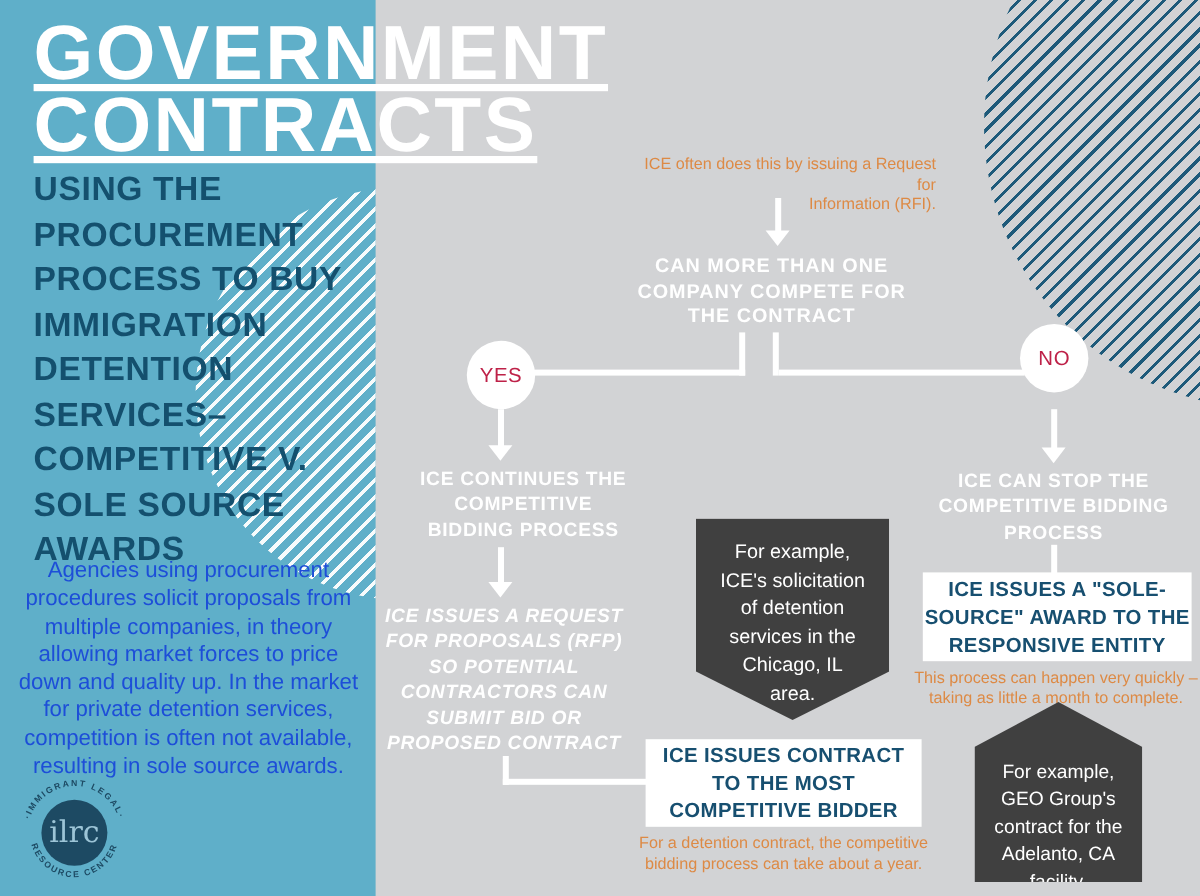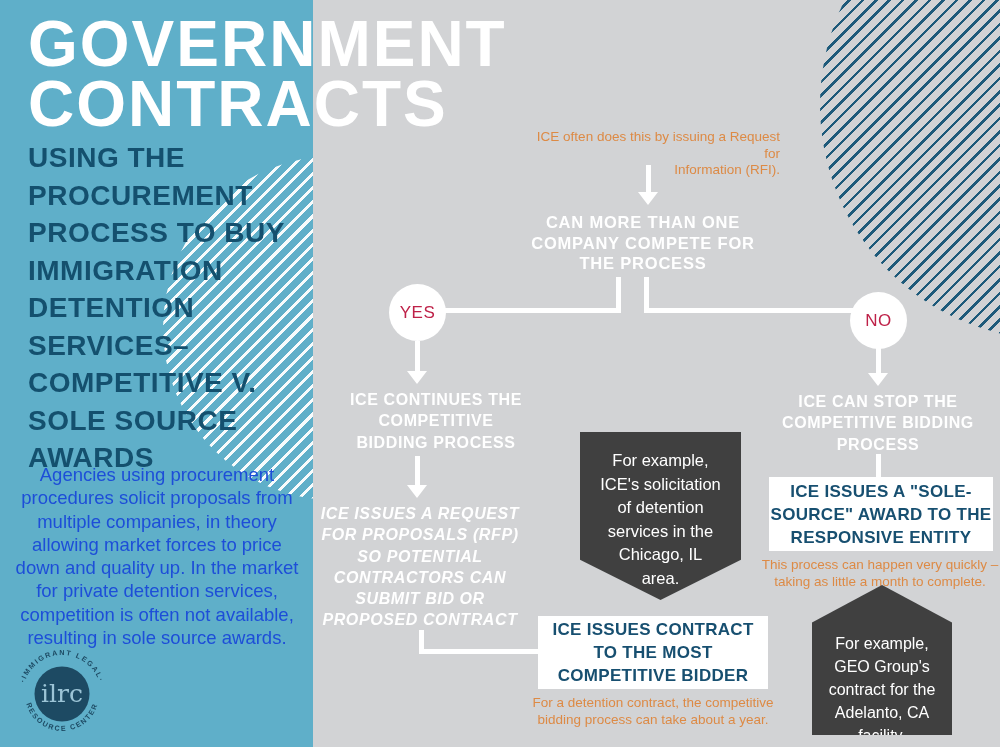--- a/index.html
+++ b/index.html
@@ -15,21 +15,21 @@
   }
   .sidebar-stripes{
     position:absolute; left:163px; top:156px; width:344px; height:344px;
     border-radius:50%;
     background:repeating-linear-gradient(135deg, rgba(255,255,255,0) 0 7px, #ffffff 7px 10px);
     opacity:.95;
   }
   .main-title{
     position:absolute; left:28px; top:14px; z-index:3;
     color:#ffffff; font-weight:bold; font-size:64px; line-height:60px;
-    letter-spacing:2px; white-space:pre-line;
+    letter-spacing:2px; white-space:pre-line;text-decoration:underline;
   }
   .subtitle{
     position:absolute; left:28px; top:139px; z-index:3;
     color:#14506e; font-weight:bold; font-size:28px; line-height:37.5px;
     letter-spacing:.5px; white-space:pre-line;
   }
   .intro{
     position:absolute; left:8px; top:463px; width:298px; z-index:3;
     color:#1d4ed8; font-size:18.5px; line-height:23.3px; text-align:center;
     white-space:pre-line;
@@ -140,31 +140,31 @@
 
 
   <div class="node orange-note" style="left:518px; top:129px; width:262px;text-align:right;">ICE often does this by issuing a Request for
 Information (RFI).</div>
 
   <div class="conn" style="left:646px; top:165px; width:5px; height:28px;"></div>
   <div class="arrow-head" style="left:638px; top:192px;"></div>
 
   <div class="node decision" style="left:513px; top:212px; width:260px;">CAN MORE THAN ONE
 COMPANY COMPETE FOR
-THE PROCESS</div>
+THE CONTRACT</div>
 
   <div class="conn" style="left:616px; top:277px; width:5px; height:36px;"></div>
   <div class="conn" style="left:644px; top:277px; width:5px; height:36px;"></div>
   <div class="conn" style="left:440px; top:308px; width:181px; height:5px;"></div>
   <div class="conn" style="left:649px; top:308px; width:205px; height:5px;"></div>
 
   <div class="circle-label" style="left:389px; top:284px;">
       <span>YES</span>
     </div>
-  <div class="circle-label" style="left:850px; top:292px;justify-content:center;">
+  <div class="circle-label" style="left:850px; top:270px;justify-content:center;">
       <span>NO</span>
     </div>
 
   <div class="conn" style="left:415px; top:341px; width:5px; height:31px;"></div>
   <div class="arrow-head" style="left:407px; top:371px;"></div>
 
   <div class="node white-step" style="left:331px; top:389px; width:210px;">ICE CONTINUES THE
 COMPETITIVE
 BIDDING PROCESS</div>
 

